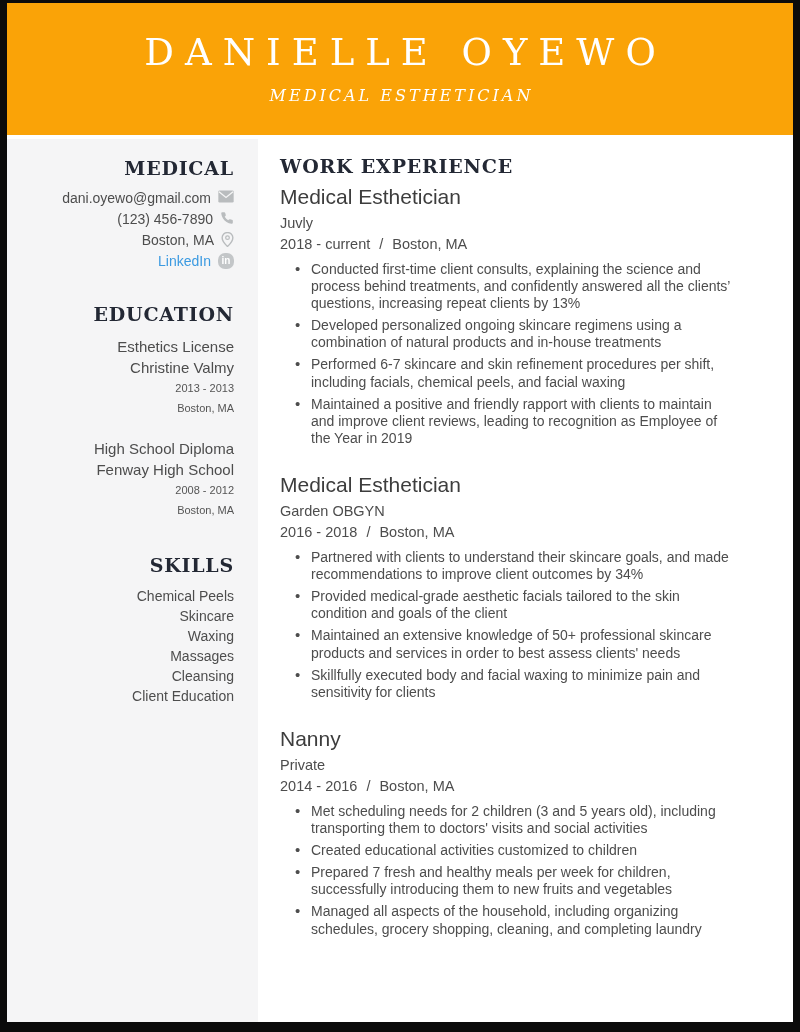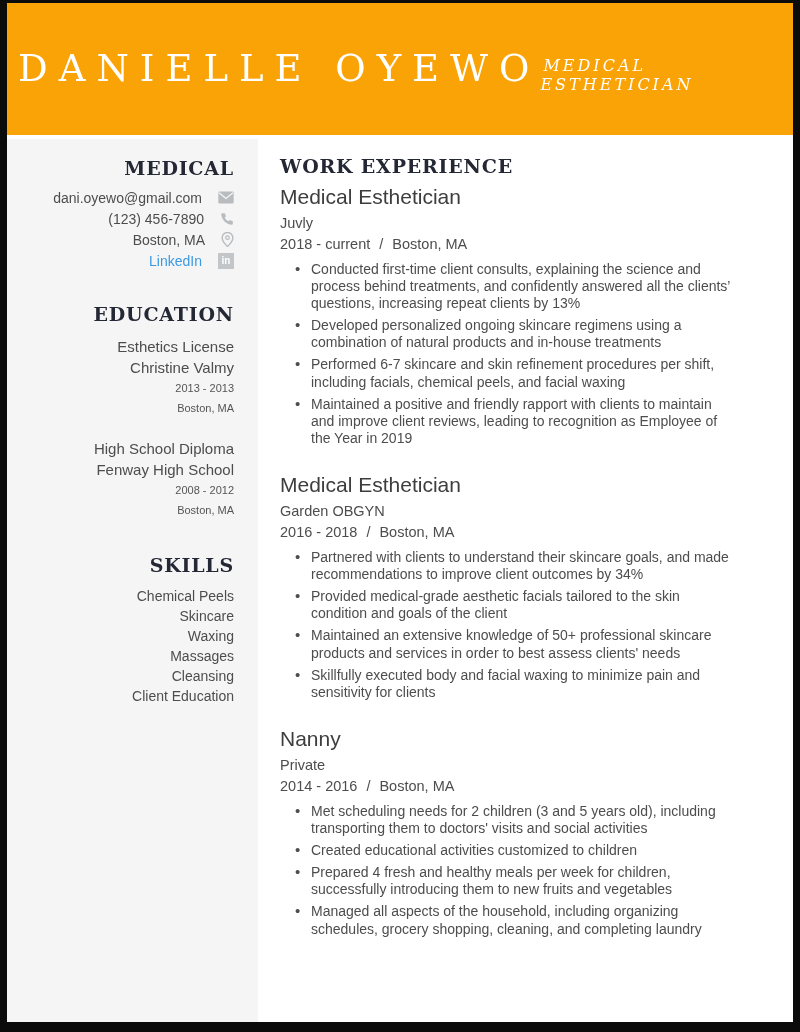--- a/index.html
+++ b/index.html
@@ -8,21 +8,21 @@
     background:#0b0b0b;
     padding:3px 7px 10px 7px;
     font-family:"Liberation Sans", sans-serif;
     margin:0 auto;
   }
   .inner{width:100%;height:100%;background:#ffffff;display:flex;flex-direction:column;overflow:hidden;}
 
   
   .hdr{
     background:#faa307;height:132px;flex:0 0 auto;
-    display:flex;flex-direction:row;align-items:center;justify-content:center;
+    display:flex;flex-direction:column;align-items:center;justify-content:center;
     color:#ffffff;
   }
   .hdr .name{
     font-family:"DejaVu Serif", serif;
     font-size:37px;font-weight:400;letter-spacing:11px;
     text-indent:11px;white-space:nowrap;line-height:1.1;
   }
   .hdr .subtitle{
     font-family:"DejaVu Serif", serif;font-style:italic;
     font-size:16px;letter-spacing:3px;text-indent:3px;margin-top:12px;
@@ -40,25 +40,25 @@
     flex:1 1 auto;box-sizing:border-box;
     padding:20px 58px 0 22px;color:#4d4d4d;
   }
 
   h2.sec{
     font-family:"DejaVu Serif", serif;font-size:19px;font-weight:700;
     color:#232834;letter-spacing:0.8px;margin:0 0 10px 0;line-height:1.2;
   }
 
   
-  .crow{display:flex;justify-content:flex-end;align-items:center;gap:16px;margin-bottom:5px;font-size:14px;line-height:16px;}
+  .crow{display:flex;justify-content:flex-end;align-items:flex-start;gap:7px;margin-bottom:5px;font-size:14px;line-height:16px;}
   .crow .ic{flex:0 0 auto;display:inline-flex;align-items:center;}
   .link{color:#3b9ae1;cursor:pointer;}
   .li-badge{
-    width:16px;height:16px;border-radius:0;background:#c3c6c8;
+    width:16px;height:16px;border-radius:7px;background:#c3c6c8;
     color:#ffffff;font-size:10px;font-weight:bold;line-height:16px;text-align:center;
     display:inline-block;
   }
 
   
   .sidebar .section{margin-top:34px;text-align:right;}
   .edu{margin-bottom:20px;}
   .edu .big{font-size:15px;line-height:21px;}
   .edu .small{font-size:11px;line-height:20px;color:#555;}
 
@@ -194,21 +194,21 @@
 
         <div class="job">
           <div class="title">Nanny</div>
           <div class="company">Private</div>
           <div class="dateline">
             <span>2014 - 2016</span><span class="sep">/</span><span>Boston, MA</span>
           </div>
           <ul>
             <li>Met scheduling needs for 2 children (3 and 5 years old), including transporting them to doctors' visits and social activities</li>
             <li>Created educational activities customized to children</li>
-            <li>Prepared 4 fresh and healthy meals per week for children, successfully introducing them to new fruits and vegetables</li>
+            <li>Prepared 7 fresh and healthy meals per week for children, successfully introducing them to new fruits and vegetables</li>
             <li>Managed all aspects of the household, including organizing schedules, grocery shopping, cleaning, and completing laundry</li>
           </ul>
         </div>
 
       </main>
     </div>
   </div>
 </div>
 
 </body></html>

